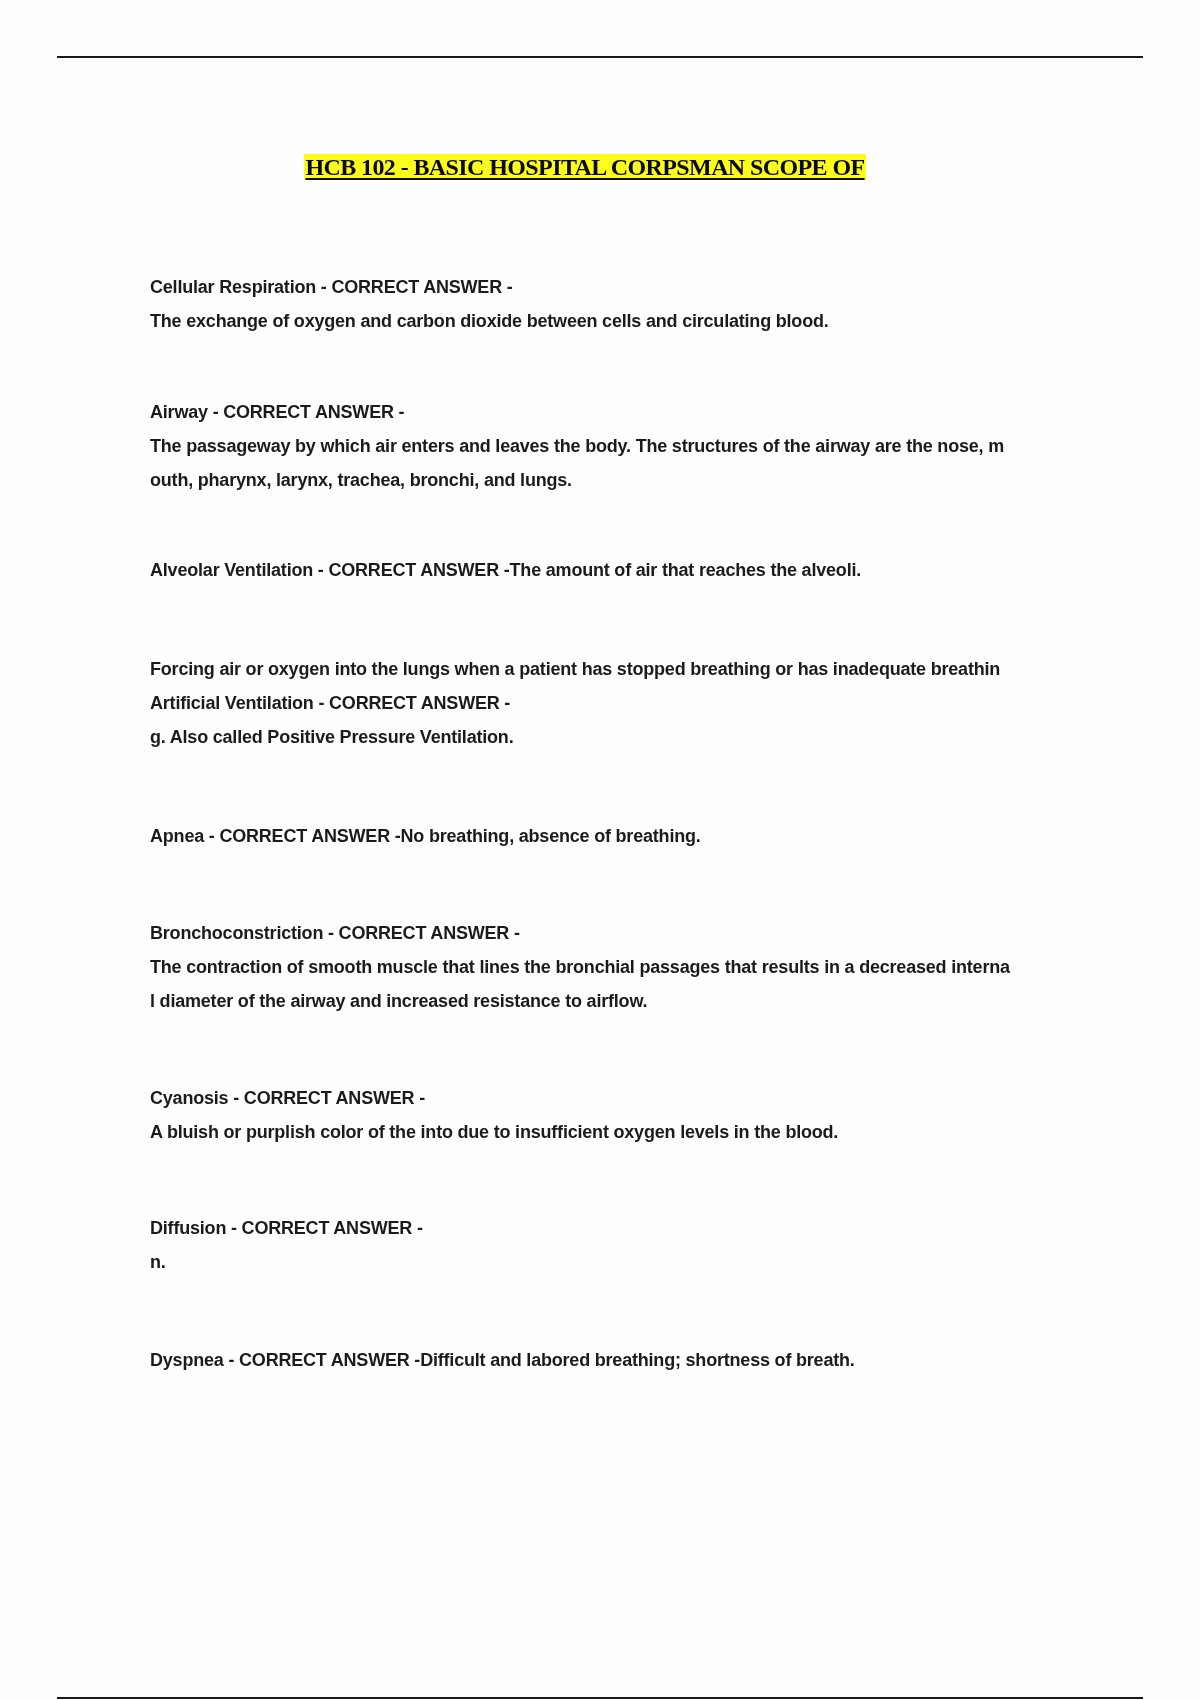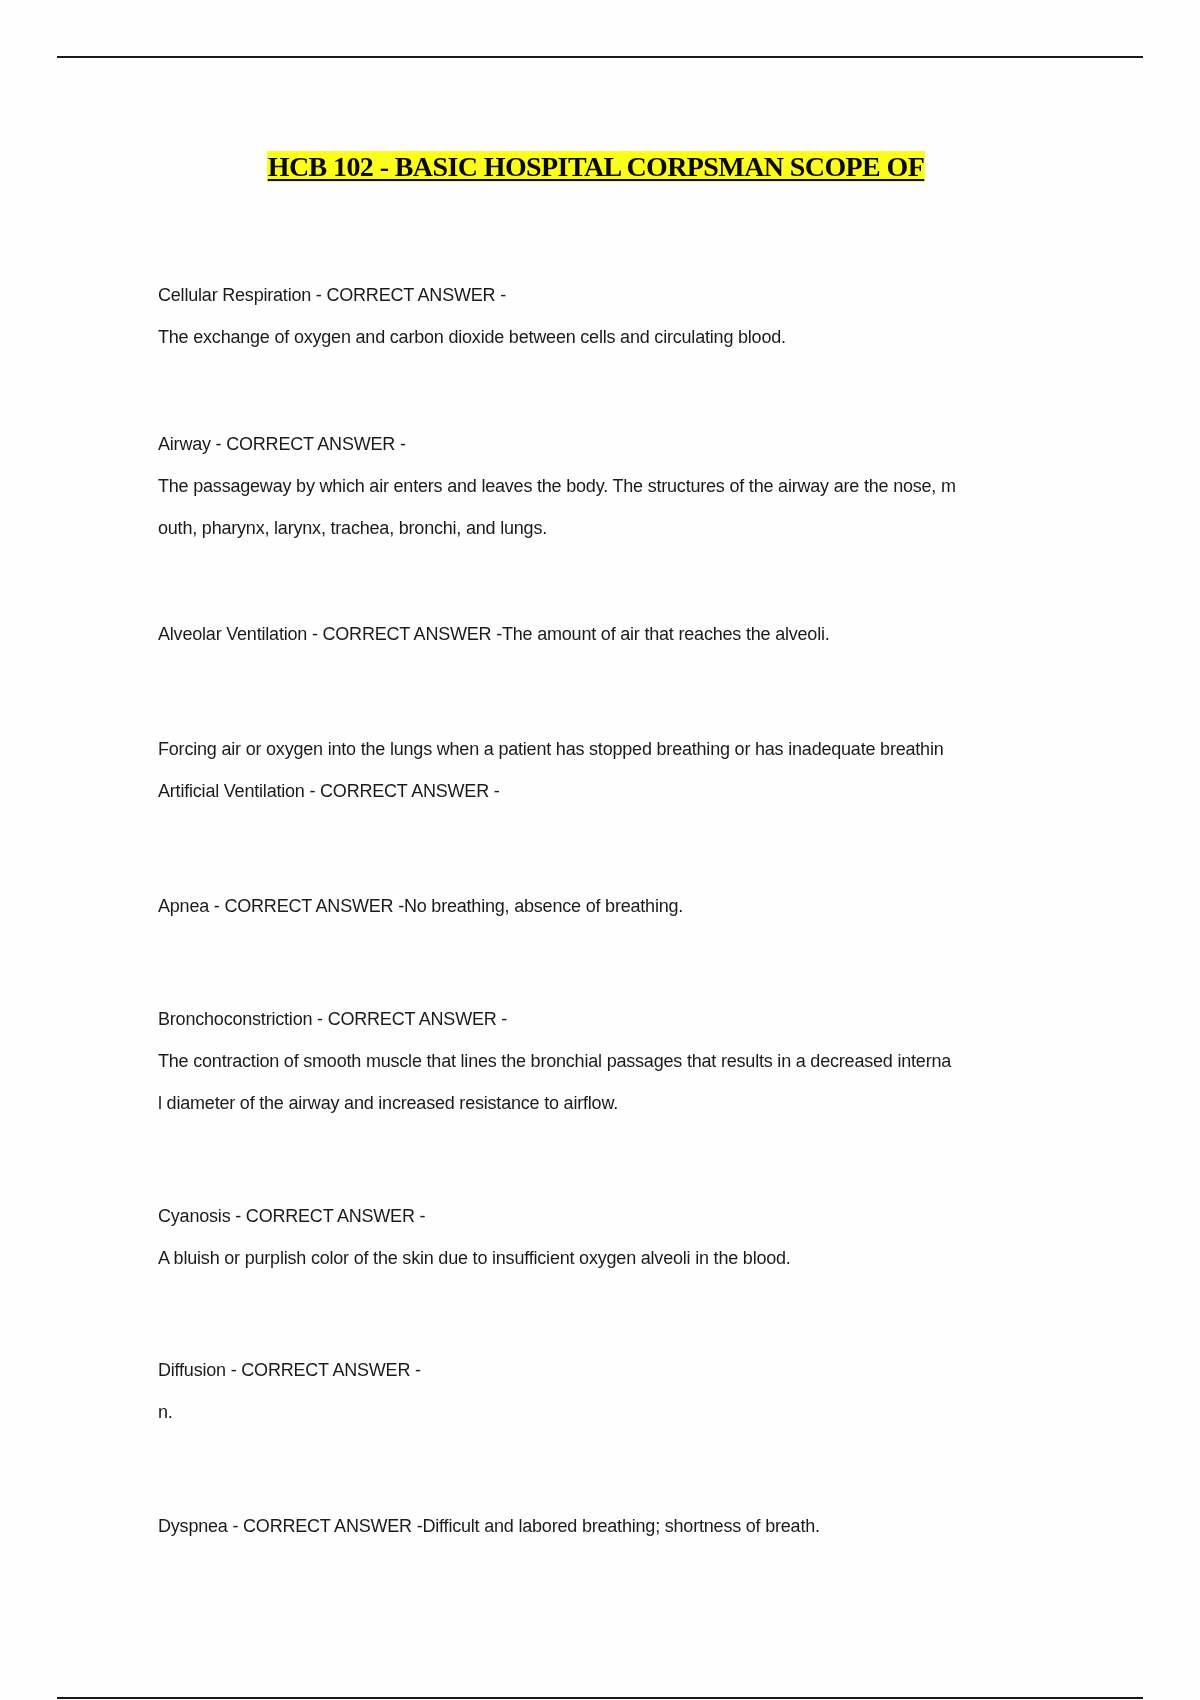--- a/index.html
+++ b/index.html
@@ -20,26 +20,26 @@
       width: 1086px;
       height: 2px;
       background: #1a1a1a;
     }
     .rule.top { top: 56px; }
     .rule.bottom { top: 1697px; }
 
     .title-block {
       position: absolute;
       top: 146px;
-      left: 96px;
+      left: 85px;
       width: 1000px;
       text-align: center;
       font-family: "Liberation Serif", "DejaVu Serif", serif;
       font-weight: bold;
-      font-size: 28px;
+      font-size: 24px;
       line-height: 42px;
       color: #0a0a0a;
       letter-spacing: -0.6px;
     }
     .title-line {
       display: block;
     }
     .title-line span {
       background: #fdfd1c;
       text-decoration: underline;
@@ -60,21 +60,22 @@
       letter-spacing: -0.2px;
     }
     .entry {
       margin: 0;
       padding: 0;
     }
     .entry-gap {
       height: 60px;
     }
     .entry p {
-      margin: 12px;
+      margin: 4px;
+      font-weight: bold;
     }
   </style>
 </head>
 <body>
 
 <div class="rule top"></div>
 
 <h1 class="title-block" style="margin:0;">
   <span class="title-line"><span>HCB 102 - BASIC HOSPITAL CORPSMAN SCOPE OF</span></span>
 </h1>
@@ -95,38 +96,39 @@
   <div class="entry-gap" style="height:52px;"></div>
 
   <div class="entry">
     <p>Alveolar Ventilation - CORRECT ANSWER -The amount of air that reaches the alveoli.</p>
   </div>
   <div class="entry-gap" style="height:61px;"></div>
 
   <div class="entry">
     <p>Forcing air or oxygen into the lungs when a patient has stopped breathing or has inadequate breathin</p>
     <p>Artificial Ventilation - CORRECT ANSWER -</p>
+    <p>g. Also called Positive Pressure Ventilation.</p>
   </div>
   <div class="entry-gap" style="height:61px;"></div>
 
   <div class="entry">
     <p>Apnea - CORRECT ANSWER -No breathing, absence of breathing.</p>
   </div>
   <div class="entry-gap" style="height:59px;"></div>
 
   <div class="entry">
     <p>Bronchoconstriction - CORRECT ANSWER -</p>
     <p>The contraction of smooth muscle that lines the bronchial passages that results in a decreased interna</p>
     <p>l diameter of the airway and increased resistance to airflow.</p>
   </div>
   <div class="entry-gap" style="height:59px;"></div>
 
   <div class="entry">
     <p>Cyanosis - CORRECT ANSWER -</p>
-    <p>A bluish or purplish color of the skin due to insufficient oxygen alveoli in the blood.</p>
+    <p>A bluish or purplish color of the into due to insufficient oxygen levels in the blood.</p>
   </div>
   <div class="entry-gap" style="height:58px;"></div>
 
   <div class="entry">
     <p>Diffusion - CORRECT ANSWER -</p>
     <p>n.</p>
   </div>
   <div class="entry-gap" style="height:60px;"></div>
 
   <div class="entry">

